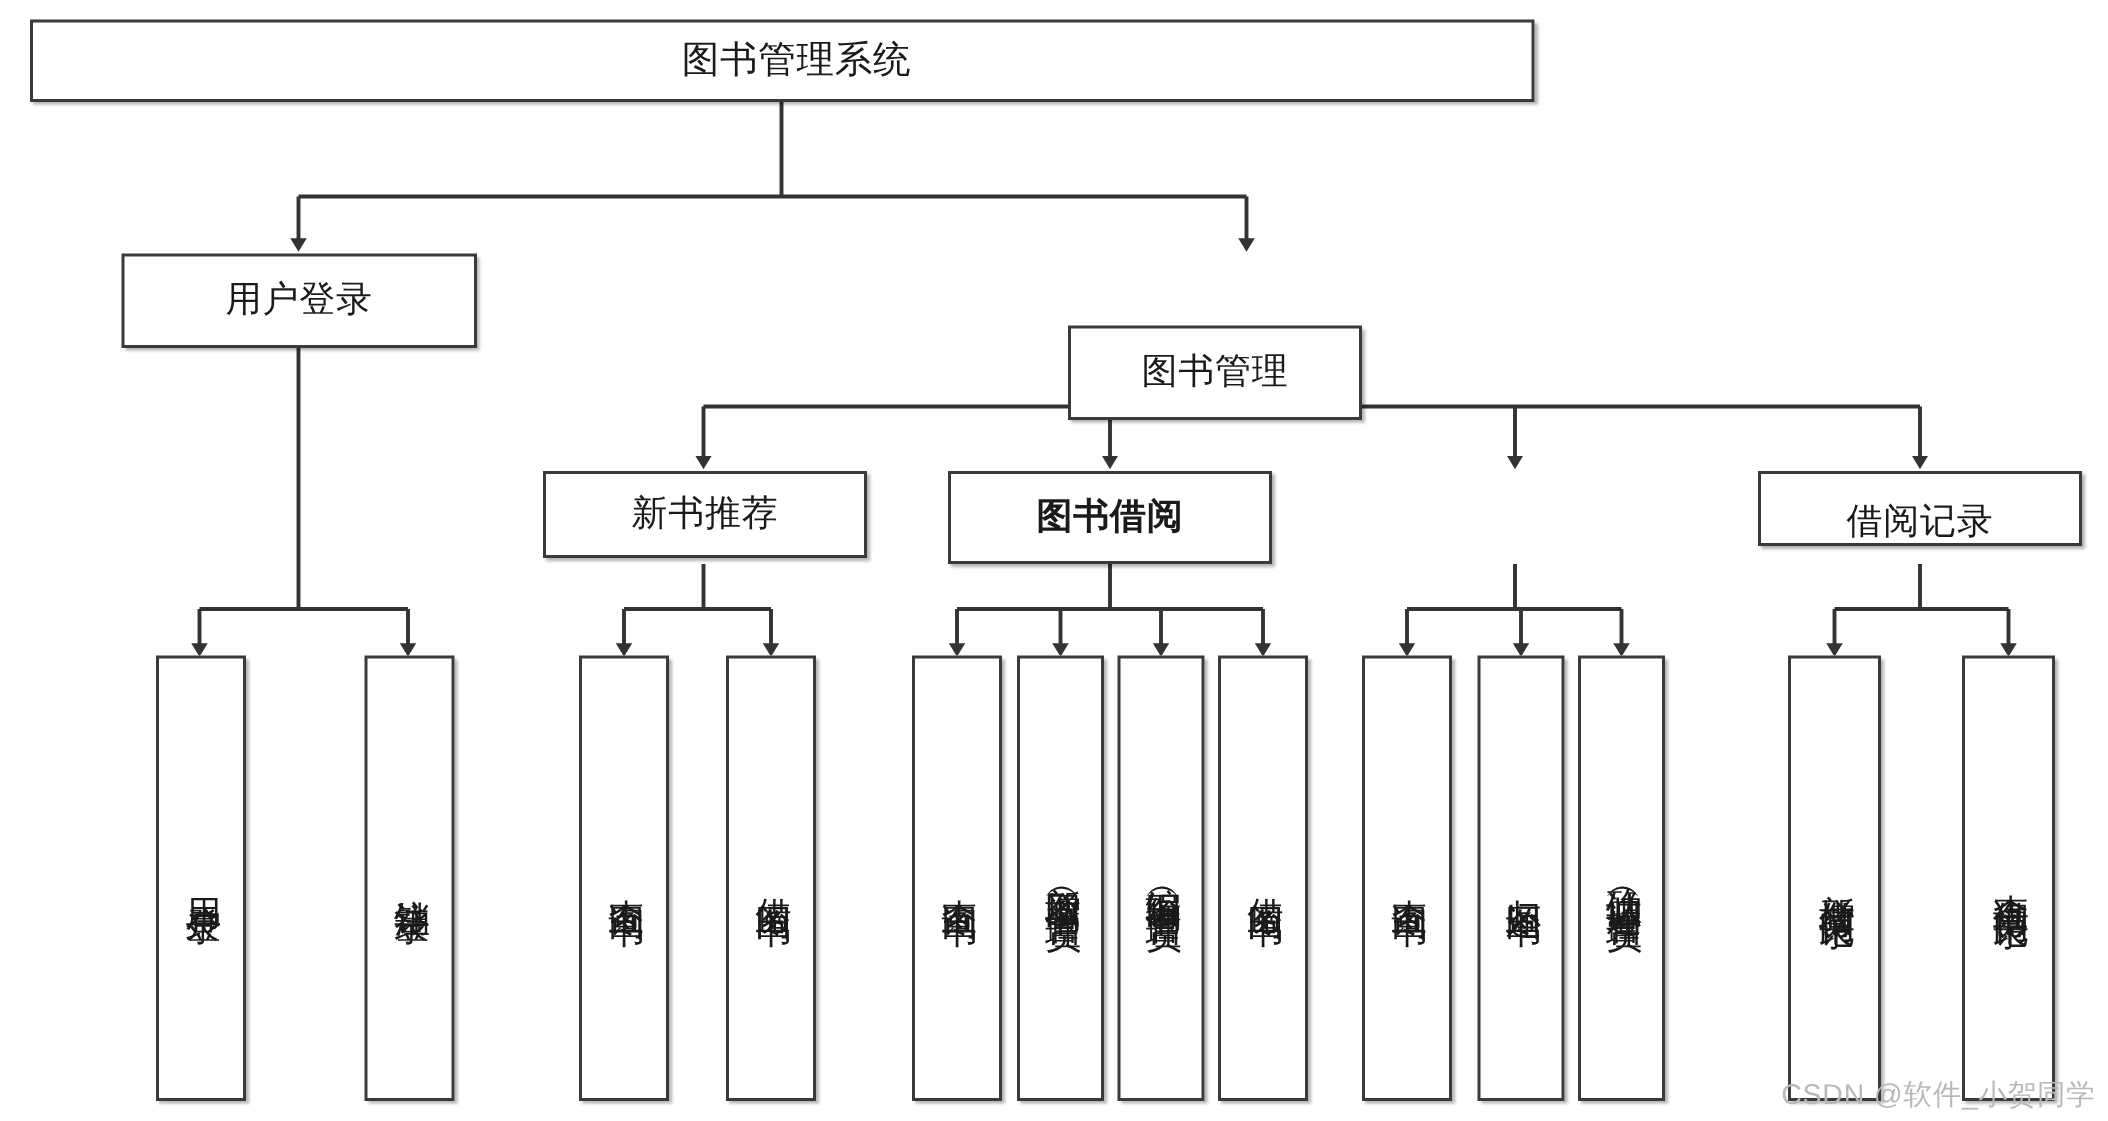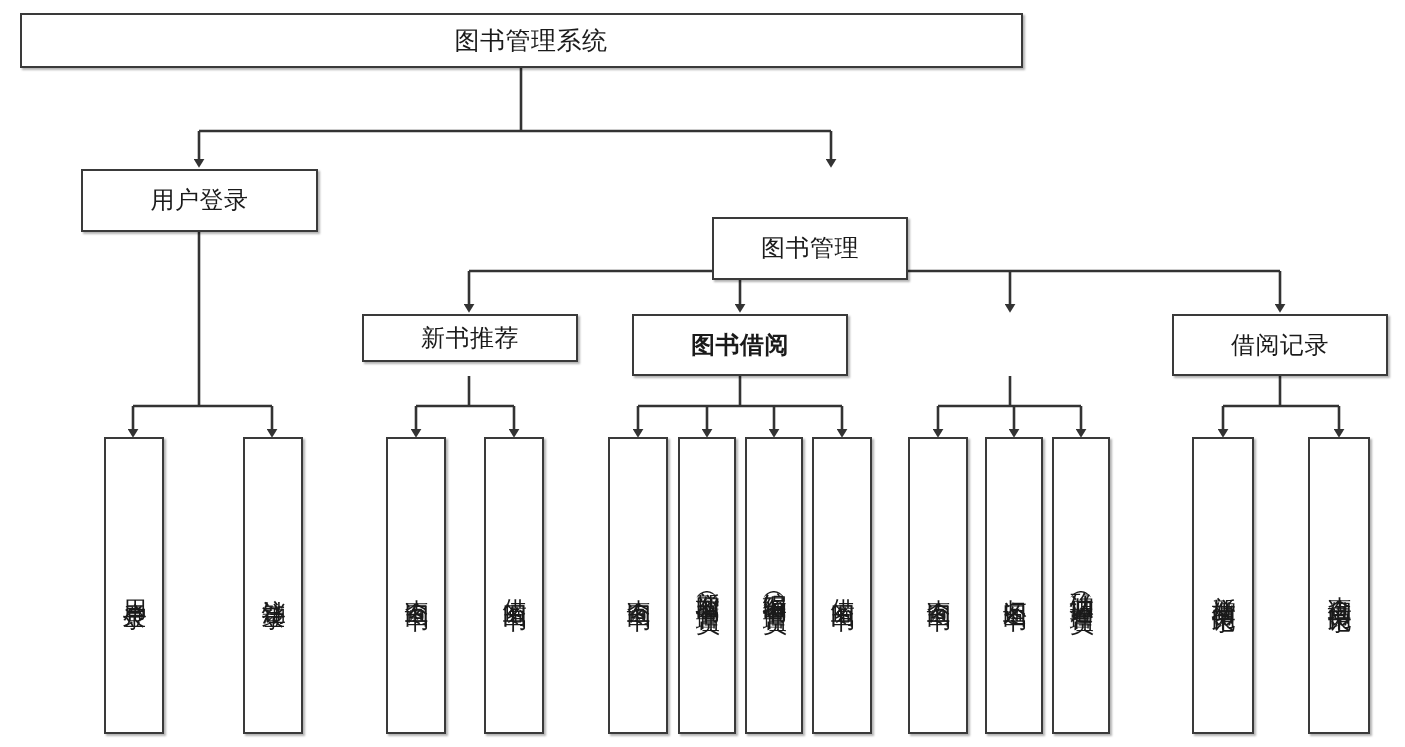--- a/index.html
+++ b/index.html
@@ -122,27 +122,27 @@
     <span class="label">图书管理系统</span>
   </div>
 
   <div class="node h-node" style="left:81px;top:169px;width:237px;height:63px;">
     <span class="label">用户登录</span>
   </div>
   <div class="node h-node" style="left:712px;top:169px;width:196px;height:63px;margin-top:48px;">
     <span class="label">图书管理</span>
   </div>
 
-  <div class="node h-node" style="left:362px;top:314px;width:216px;height:48px;">
+  <div class="node h-node" style="left:362px;top:314px;width:216px;height:58px;">
     <span class="label">新书推荐</span>
   </div>
   <div class="node h-node" style="left:632px;top:314px;width:216px;height:62px;font-weight:bold;">
     <span class="label">图书借阅</span>
   </div>
-  <div class="node h-node" style="left:1172px;top:314px;width:216px;height:62px;">
+  <div class="node h-node" style="left:1172px;top:314px;width:216px;height:50px;align-items:flex-end;">
     <span class="label">借阅记录</span>
   </div>
 
   <div class="node v-node" style="left:104px;top:437px;width:60px;height:297px;">
     <span class="label">用户登录</span>
   </div>
   <div class="node v-node" style="left:243px;top:437px;width:60px;height:297px;">
     <span class="label">注销登录</span>
   </div>
 
@@ -176,14 +176,15 @@
     <span class="label">确认归还（管理员）</span>
   </div>
 
   <div class="node v-node" style="left:1192px;top:437px;width:62px;height:297px;">
     <span class="label">新增借阅记录</span>
   </div>
   <div class="node v-node" style="left:1308px;top:437px;width:62px;height:297px;">
     <span class="label">查询借阅记录</span>
   </div>
 
+  <div id="watermark">CSDN @软件_小贺同学</div>
 
 </div>
 
 </body></html>

